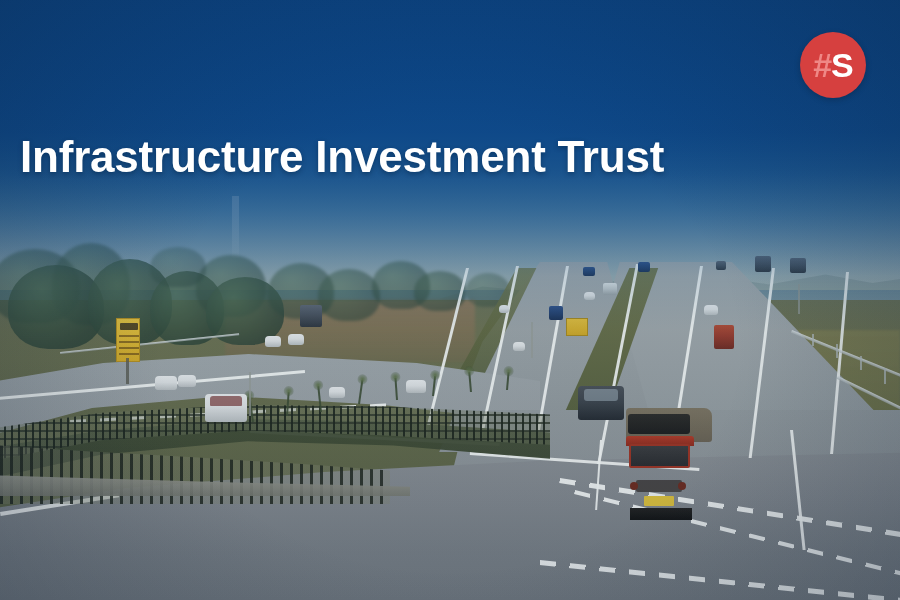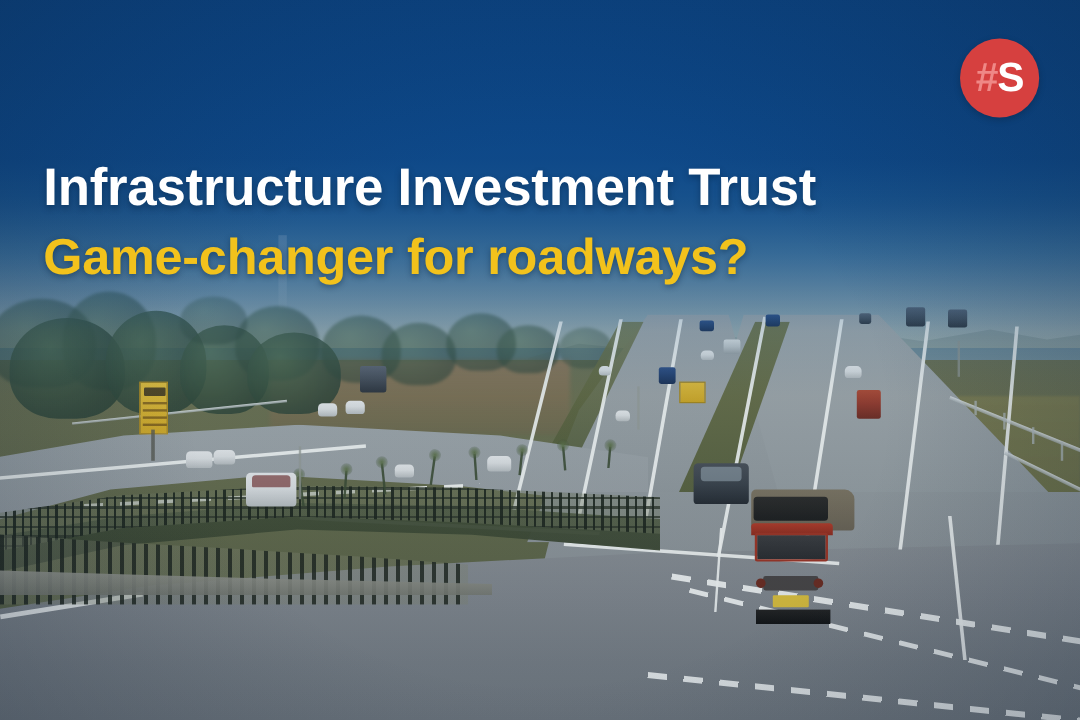--- a/index.html
+++ b/index.html
@@ -352,21 +352,21 @@
   .vignette {
     position: absolute; left: 0; top: 0;
     width: 900px; height: 600px;
     background: radial-gradient(ellipse at 50% 58%, rgba(0,0,0,0) 45%, rgba(10,25,45,0.28) 100%);
     pointer-events: none;
   }
 
   
   .title-block {
     position: absolute;
-    left: 36px; top: 128px;
+    left: 20px; top: 128px;
     width: 820px;
   }
   .title-line1 {
     margin: 0;
     font-size: 44px;
     line-height: 58px;
     font-weight: bold;
     color: #ffffff;
     letter-spacing: -0.2px;
     text-shadow: 0 2px 5px rgba(0,30,60,0.45);
@@ -545,21 +545,20 @@
   <div class="truck-sm" style="left:790px; top:258px; width:16px; height:15px;"></div>
   <div class="truck-sm" style="left:716px; top:261px; width:10px; height:9px;"></div>
   <div class="truck-sm blue" style="left:638px; top:262px; width:12px; height:10px;"></div>
   <div class="truck-sm blue" style="left:583px; top:267px; width:12px; height:9px;"></div>
 
   <div class="wash"></div>
   <div class="vignette"></div>
 
   <div class="title-block">
     <div class="title-line1">Infrastructure Investment Trust</div>
-    <div class="title-line2">Game-changer for roadways?</div>
   </div>
 
   <div class="logo">
     <div class="logo-text">
       <span class="logo-hash">#</span>
         <span class="logo-s">S</span>
     </div>
   </div>
 
 </div>

